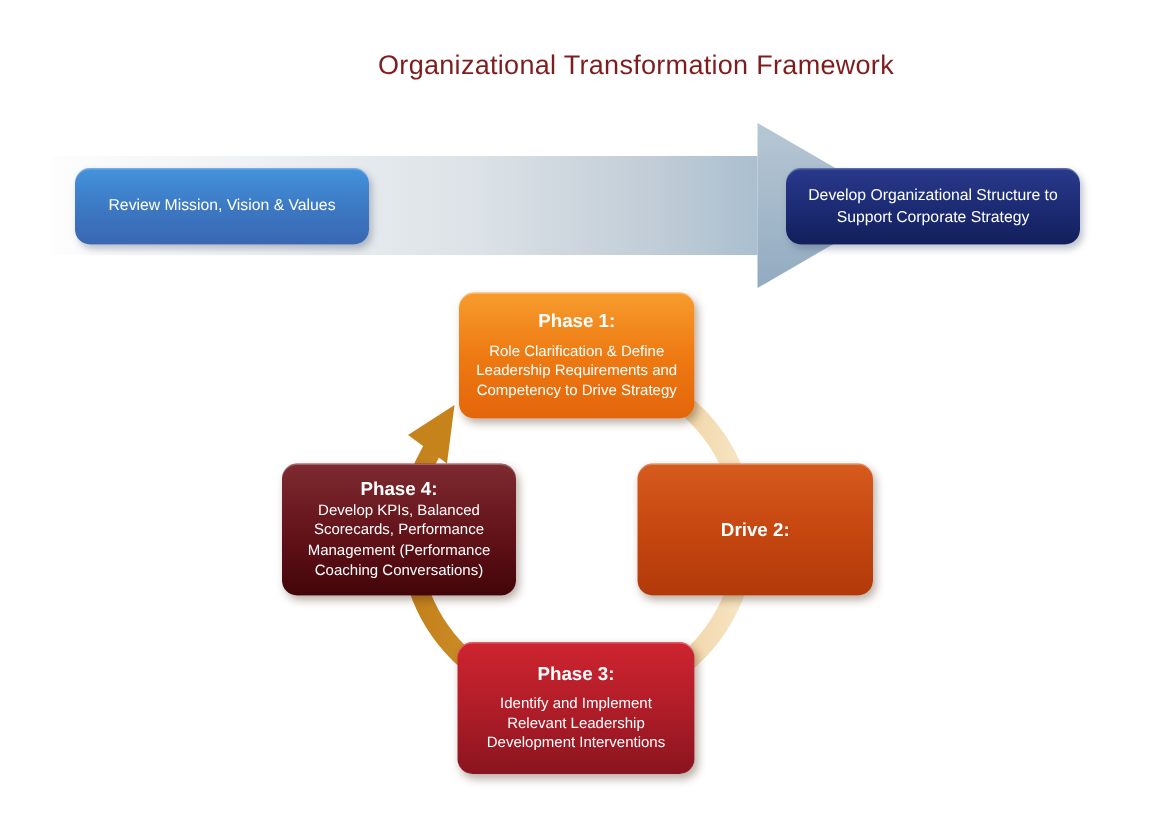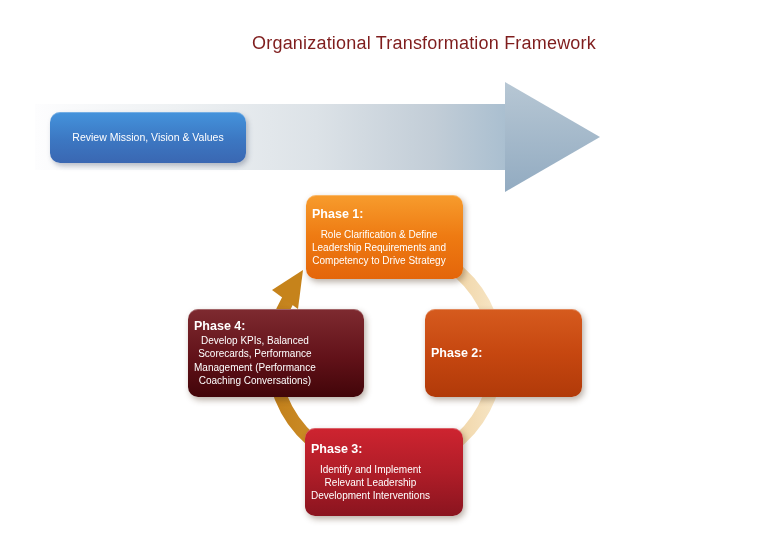--- a/index.html
+++ b/index.html
@@ -29,36 +29,36 @@
   }
   .step-1 { left: 50px;  top: 112px; width: 196px; height: 51px;
     background: linear-gradient(180deg, #4493DC 0%, #3C77C2 55%, #3A67B2 100%); }
   .step-2 { left: 290px; top: 112px; width: 194px; height: 47px;
     background: linear-gradient(180deg, #2A62B8 0%, #1D4796 60%, #173C86 100%); }
   .step-3 { left: 524px; top: 112px; width: 196px; height: 51px;
     background: linear-gradient(180deg, #2A3A8C 0%, #1B2A72 55%, #131F5C 100%); }
   
   .phase-box {
     position: absolute; border-radius: 10px;
-    display: flex; flex-direction: column; align-items: flex-start; justify-content: center;
+    display: flex; flex-direction: column; align-items: center; justify-content: center;
     text-align: center; color: #ffffff; box-sizing: border-box; padding: 0 6px;
     box-shadow: 2px 3px 6px rgba(70, 45, 20, 0.38),
                 inset 0 1px 0 rgba(255,255,255,0.28);
   }
   .phase-title { font-size: 12.5px; font-weight: bold; }
   .phase-body  { font-size: 10px; line-height: 1.32; white-space: pre-line; }
   .gap-lg .phase-title { margin-bottom: 7px; }
   .gap-sm .phase-title { margin-bottom: 1px; }
   .phase-1 { left: 306px; top: 195px; width: 157px; height: 84px;
     background: linear-gradient(180deg, #F79C2D 0%, #EE7A12 50%, #E4650A 100%); }
   .phase-2 { left: 425px; top: 309px; width: 157px; height: 88px;
     background: linear-gradient(180deg, #D65B1E 0%, #C64710 50%, #B13A09 100%); }
   .phase-3 { left: 305px; top: 428px; width: 158px; height: 88px;
     background: linear-gradient(180deg, #CE2430 0%, #B01D28 50%, #8A141F 100%); }
-  .phase-4 { left: 188px; top: 309px; width: 176px; height: 88px;
+  .phase-4 { left: 188px; top: 309px; width: 156px; height: 88px;
     background: linear-gradient(180deg, #7E2A30 0%, #621219 55%, #420509 100%); }
 </style>
 </head>
 <body>
 
 <div id="stage">
 
   <div class="diagram-title">Organizational Transformation Framework</div>
 
   <svg id="bg-svg" width="768" height="543" viewBox="0 0 768 543">
@@ -87,30 +87,32 @@
     <polygon points="505,82 600,137 505,192" fill="url(#headGrad)"></polygon>
 
     <path d="M 365.5 245.7 A 112 112 0 1 1 288 300" fill="none" stroke="url(#ringGrad)" stroke-width="13"></path>
 
     <polygon points="303,270 272,290 298,309" fill="#C6831B"></polygon>
   </svg>
 
   <div class="step-box step-1">Review Mission, Vision &amp; Values</div>
 
 
+  <div class="step-box step-3">Develop Organizational  Structure to
+Support Corporate Strategy</div>
 
   <div class="phase-box phase-1 gap-lg">
     <div class="phase-title">Phase 1:</div>
     <div class="phase-body">Role Clarification &amp; Define
 Leadership Requirements and
 Competency to Drive Strategy</div>
   </div>
 
   <div class="phase-box phase-2 gap-sm">
-    <div class="phase-title">Phase 2:</div>
+    <div class="phase-title">Drive 2:</div>
   </div>
 
   <div class="phase-box phase-3 gap-lg">
     <div class="phase-title">Phase 3:</div>
     <div class="phase-body">Identify and Implement
 Relevant Leadership
 Development Interventions</div>
   </div>
 
   <div class="phase-box phase-4 gap-sm">

